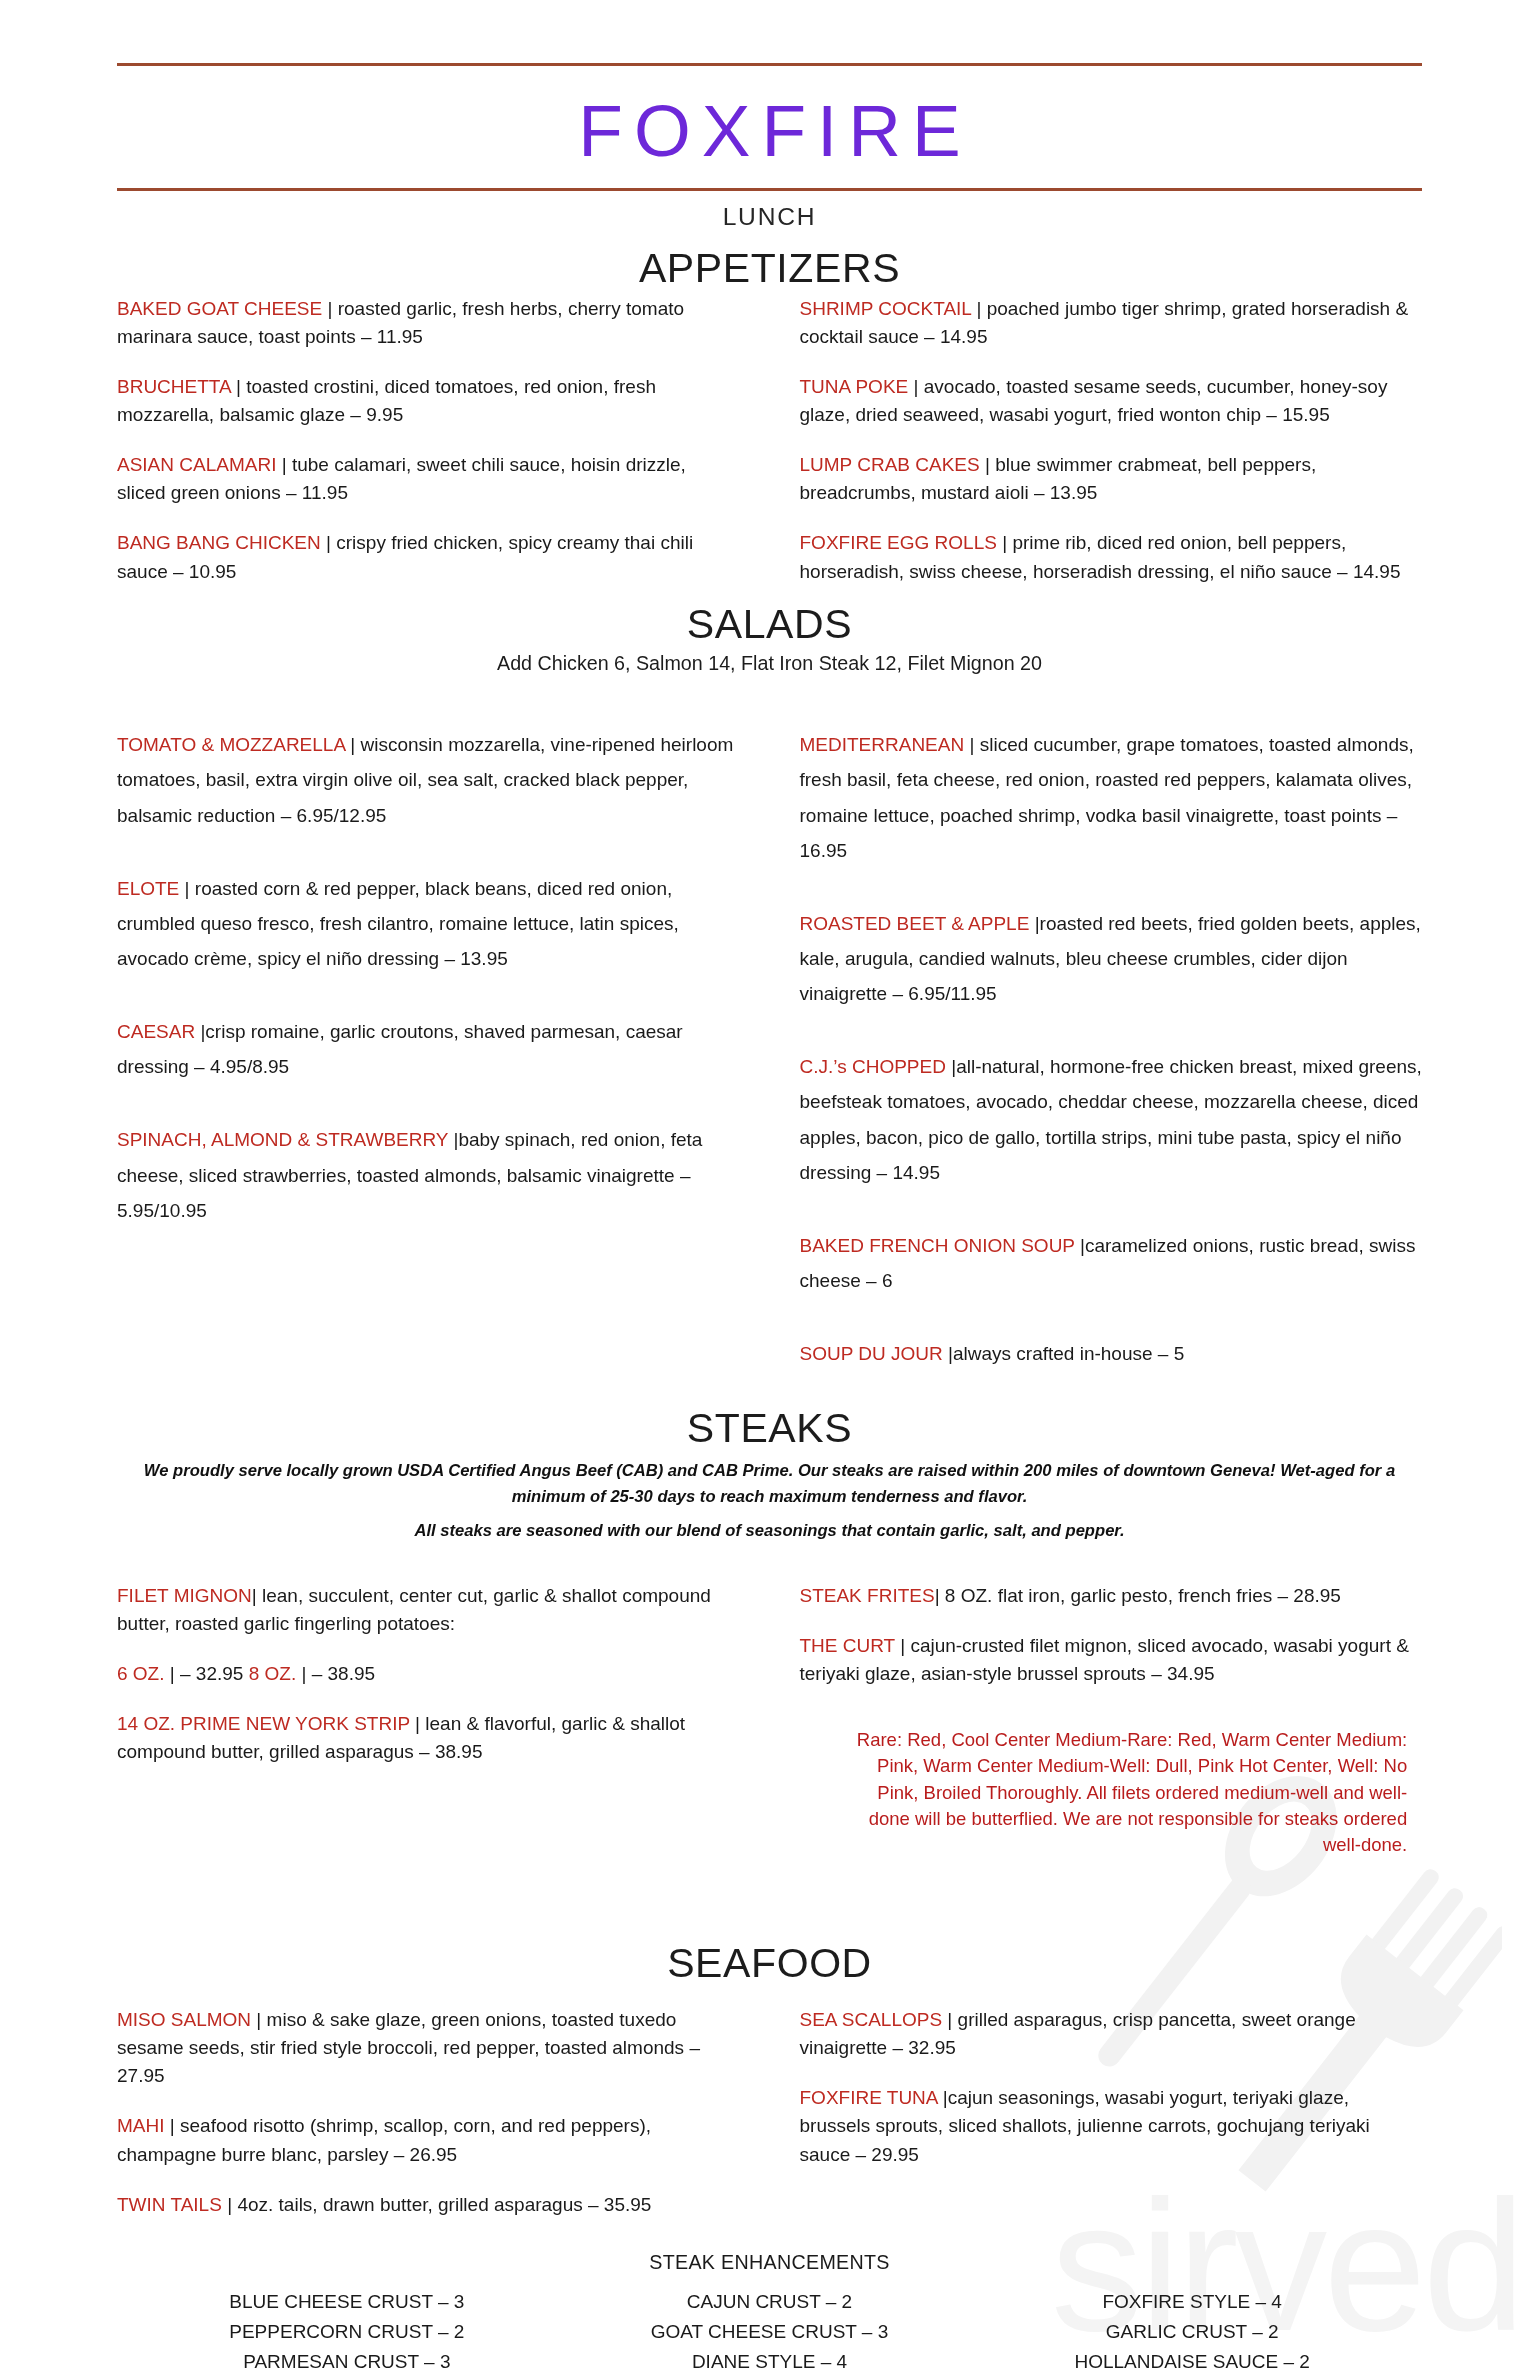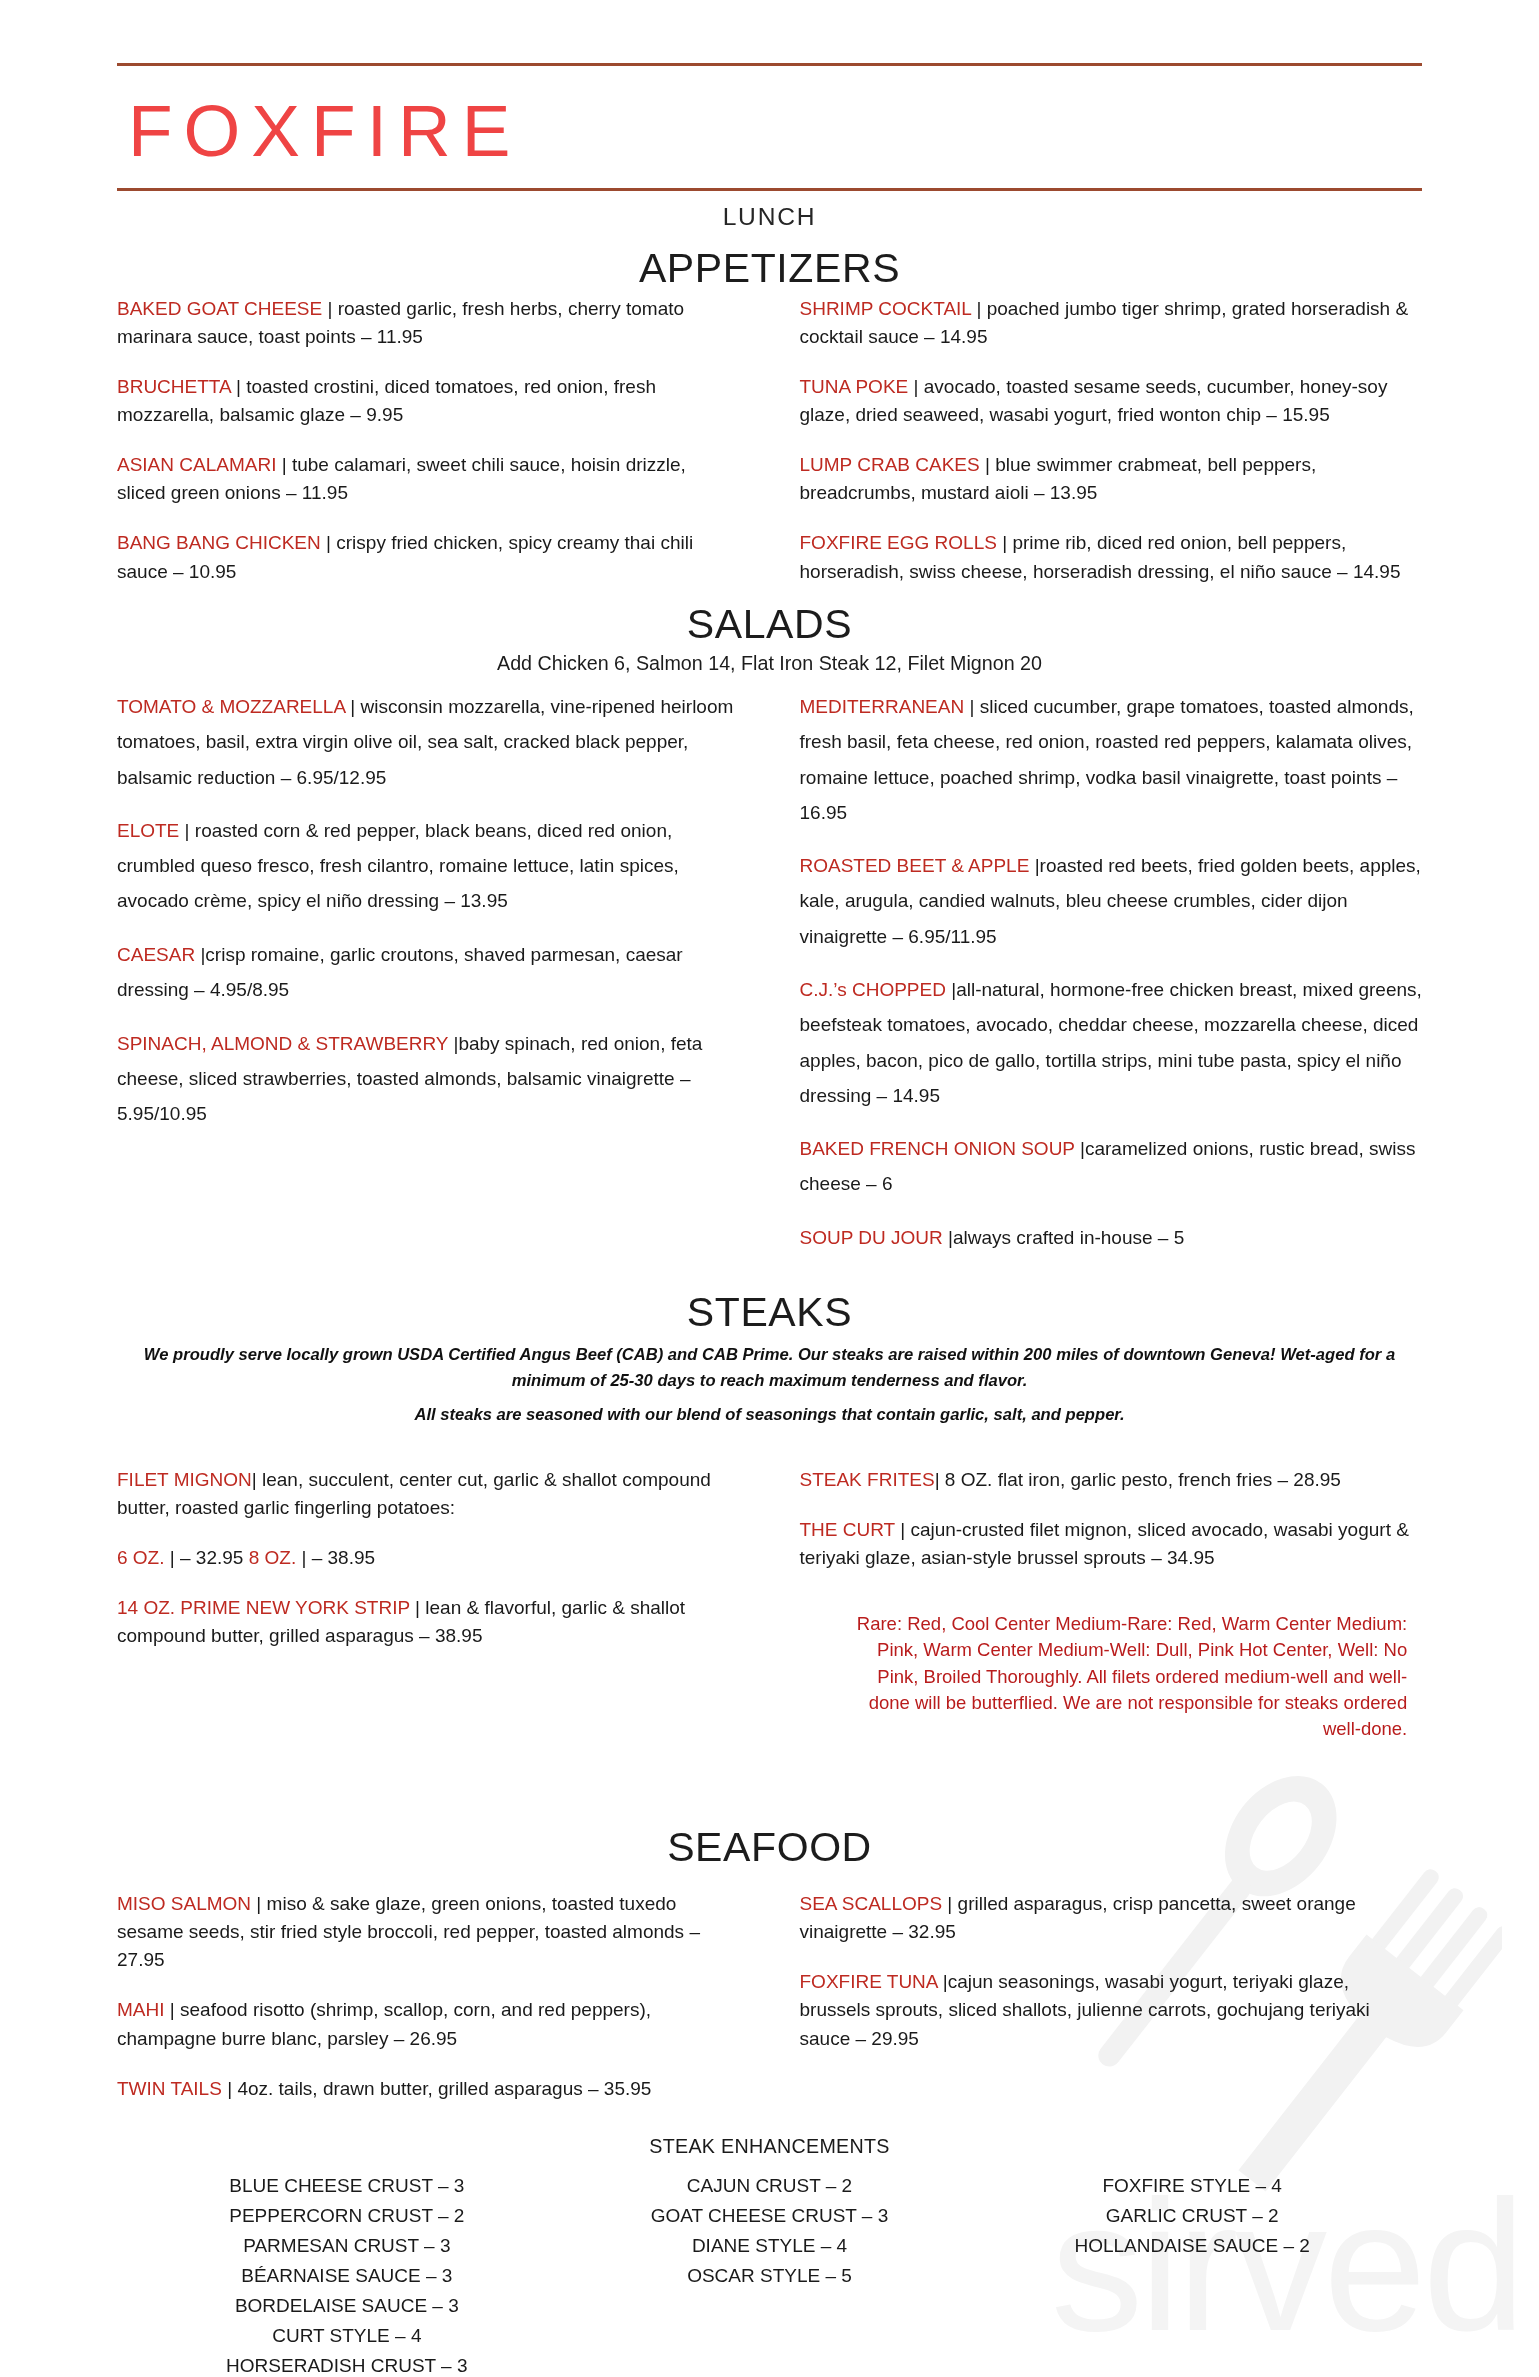--- a/index.html
+++ b/index.html
@@ -59,24 +59,24 @@
   
   .rule {
     border: 0;
     border-top: 3.1px solid #9c4a2f;
     margin: 0;
   }
   .rule-top { margin-top: 63px; }
   .rule-bottom { margin-top: 0; }
 
   .brand {
-    text-align: left;
+    text-align: center;
     font-size: 73px;
     letter-spacing: 11px;
-    color: #ef4444;
+    color: #6d28d9;
     font-weight: 400;
     padding: 28px 0 21px;
     line-height: 1;
     text-indent: 11px;
   }
   .meal {
     text-align: center;
     font-size: 24.6px;
     letter-spacing: 1.8px;
     color: #262626;
@@ -126,21 +126,21 @@
     color: #1a1a1a;
     margin: 0 0 22px;
   }
   .item:last-child { margin-bottom: 0; }
   .item .nm {
     color: #be2a21;
   }
   .item .sep { color: #1a1a1a; }
 
   
-  .airy .item { line-height: 1.85; margin-bottom: 18.5px; }
+  .airy .item { line-height: 1.85; margin-bottom: 18.5px; margin-top: 38px; }
 
   
   .temp-guide {
     color: #b91c1c;
     font-size: 18.5px;
     line-height: 1.42;
     text-align: right;
     margin: 39px 14.8px 0 37px;
   }
 

